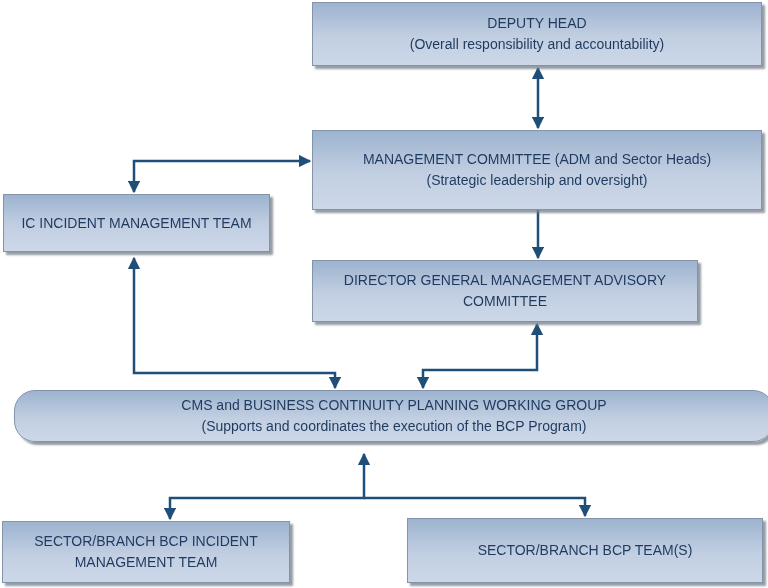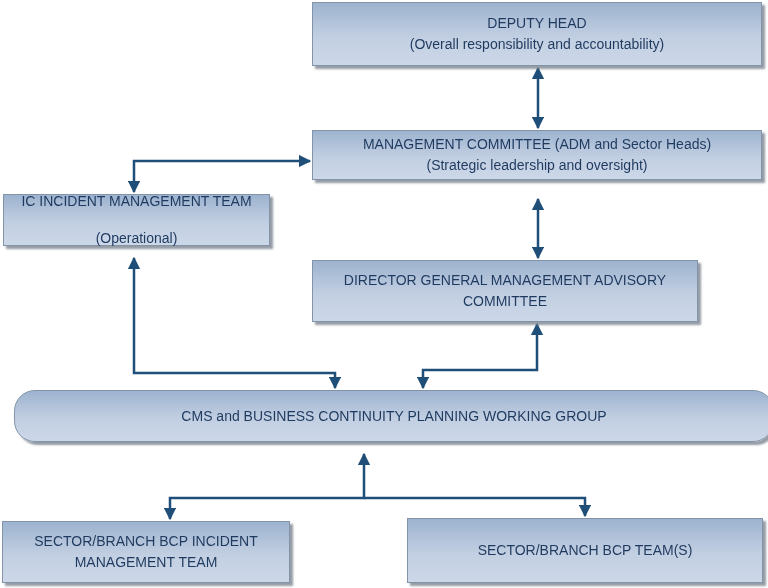--- a/index.html
+++ b/index.html
@@ -27,22 +27,22 @@
     background:linear-gradient(180deg,var(--box-top) 0%,var(--box-mid) 55%,var(--box-bottom) 100%);
     border:1px solid var(--border);
     box-shadow:3px 3px 2px rgba(122,131,142,0.8);
     color:var(--text);
     font-size:14px;line-height:21px;
     padding:0 10px;
   }
   .node-title,.node-subtitle{width:100%;}
   
   #n-deputy   {left:312px;top:2px;  width:450px;height:64px;}
-  #n-mc       {left:312px;top:130px;width:450px;height:50px;}
-  #n-ic       {left:3px;  top:194px;width:267px;height:52px;gap:16px;}
+  #n-mc       {left:312px;top:130px;width:450px;height:80px;}
+  #n-ic       {left:3px;  top:194px;width:267px;height:58px;gap:16px;}
   #n-dgmac    {left:312px;top:260px;width:386px;height:62px;}
   #n-cms      {left:14px;  top:390px;width:760px;height:52px;border-radius:21px;}
   #n-sbimt    {left:2px;  top:521px;width:288px;height:62px;padding:2px 14px;}
   #n-sbteams  {left:407px;top:518px;width:356px;height:65px;}
 </style>
 </head>
 <body>
 
 <div class="canvas">
 
@@ -66,29 +66,29 @@
     <div class="node-subtitle">(Overall responsibility and accountability)</div>
   </div>
 
   <div class="node" id="n-mc">
     <div class="node-title">MANAGEMENT COMMITTEE (ADM and Sector Heads)</div>
     <div class="node-subtitle">(Strategic leadership and oversight)</div>
   </div>
 
   <div class="node" id="n-ic">
     <div class="node-title">IC INCIDENT MANAGEMENT TEAM</div>
-    <div class="node-subtitle">(Operational)</div>
   </div>
 
   <div class="node" id="n-dgmac">
     <div class="node-title">DIRECTOR GENERAL MANAGEMENT ADVISORY COMMITTEE</div>
   </div>
 
   <div class="node" id="n-cms">
     <div class="node-title">CMS and BUSINESS CONTINUITY PLANNING WORKING GROUP</div>
+    <div class="node-subtitle">(Supports and coordinates the execution of the BCP Program)</div>
   </div>
 
   <div class="node" id="n-sbimt">
     <div class="node-title">SECTOR/BRANCH BCP INCIDENT MANAGEMENT TEAM</div>
   </div>
 
   <div class="node" id="n-sbteams">
     <div class="node-title">SECTOR/BRANCH BCP TEAM(S)</div>
   </div>
 

